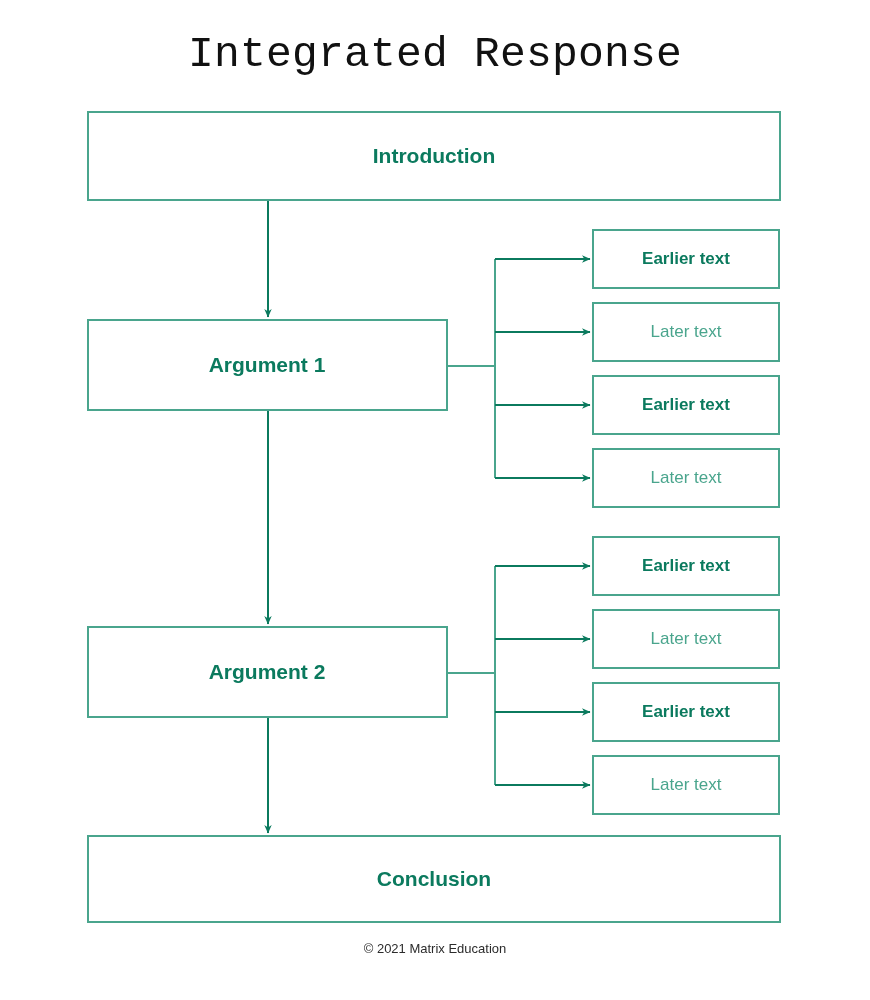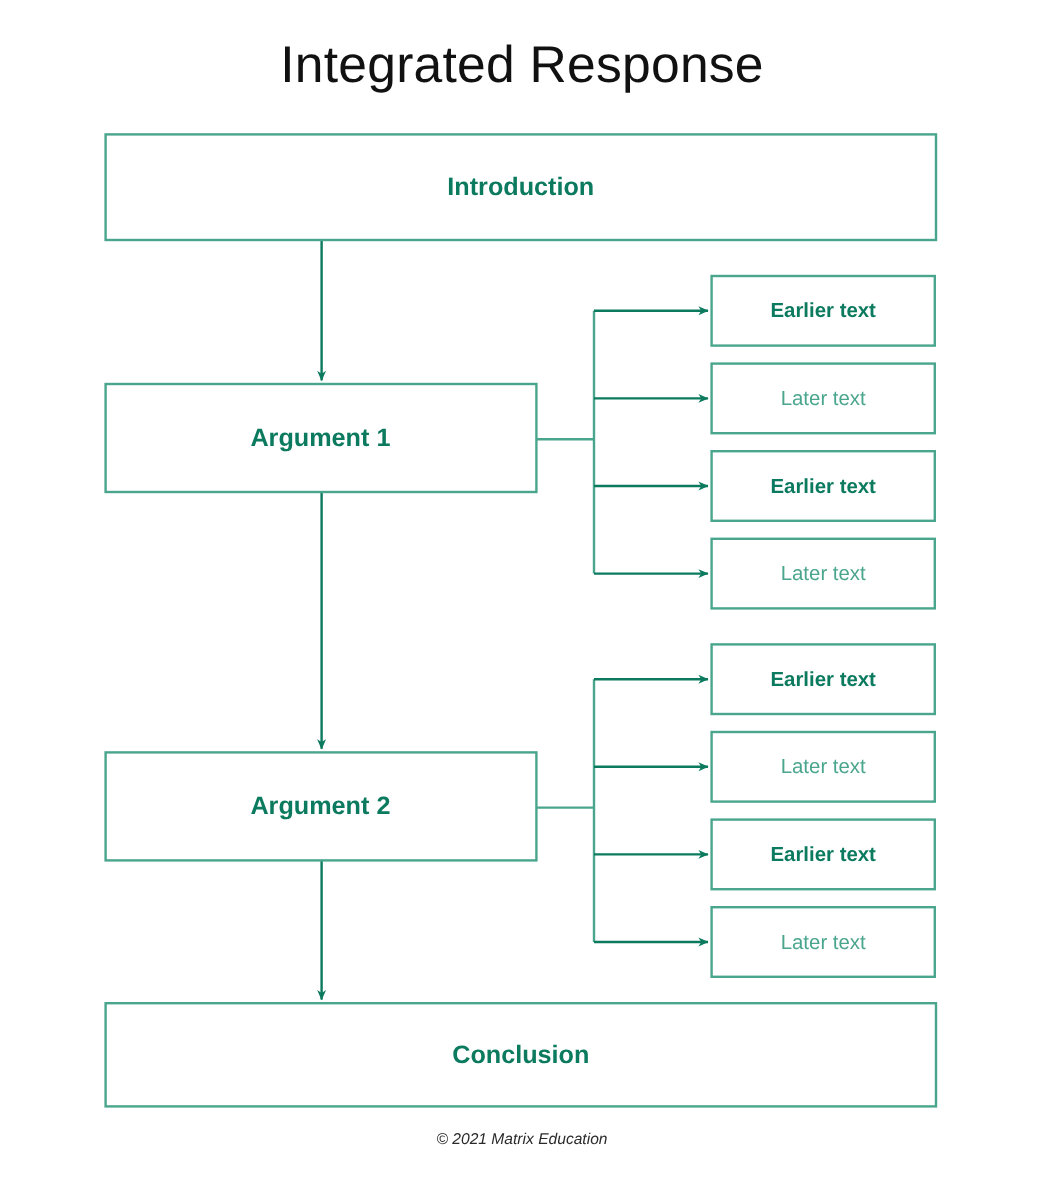--- a/index.html
+++ b/index.html
@@ -23,21 +23,21 @@
   .diagram-title {
     position: absolute;
     left: 0;
     top: 30px;
     width: 870px;
     text-align: center;
     font-size: 43px;
     font-weight: 400;
     color: #111111;
     letter-spacing: 0.2px;
-    font-family: Liberation Sans, sans-serif;
+    font-family: Liberation Mono, monospace;
   }
   svg.flow {
     position: absolute;
     left: 0;
     top: 0;
     width: 870px;
     height: 1000px;
   }
   .node-box {
     fill: #ffffff;
@@ -77,21 +77,20 @@
   .credit {
     position: absolute;
     left: 0;
     top: 941px;
     width: 870px;
     text-align: center;
     font-size: 13px;
     font-weight: 400;
     color: #2b2b2b;
     font-family: "Liberation Sans", sans-serif;
-    font-style: italic;
   }
 </style>
 </head>
 <body>
 
 <div id="canvas">
 
   <div class="diagram-title">Integrated Response</div>
 
   <svg class="flow" viewBox="0 0 870 1000">

